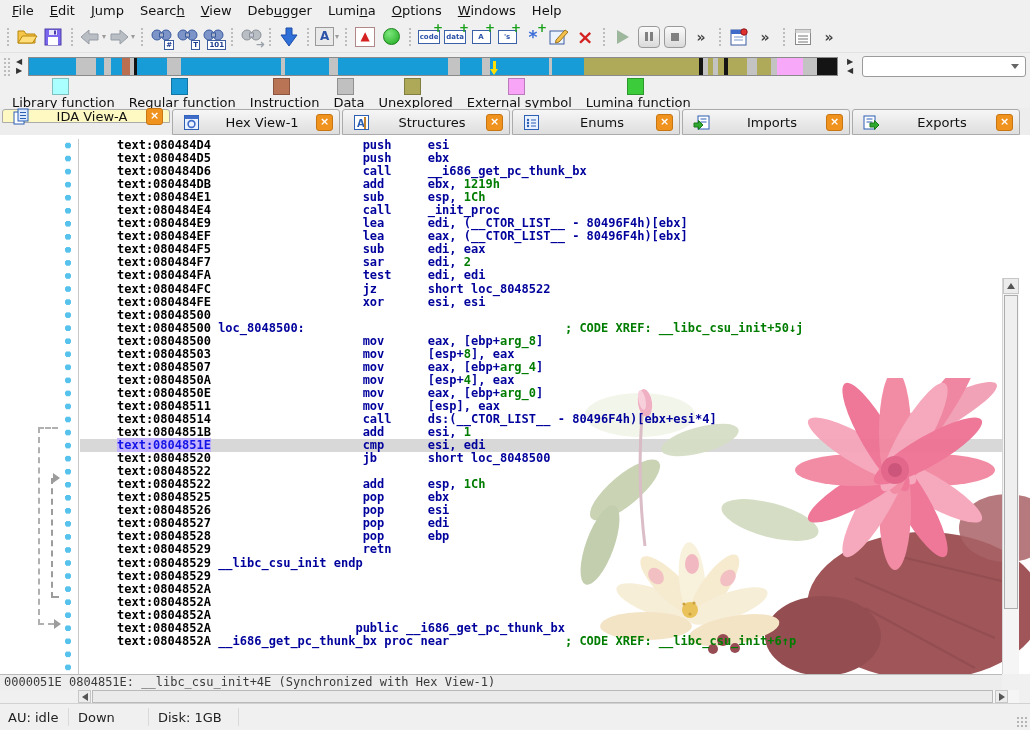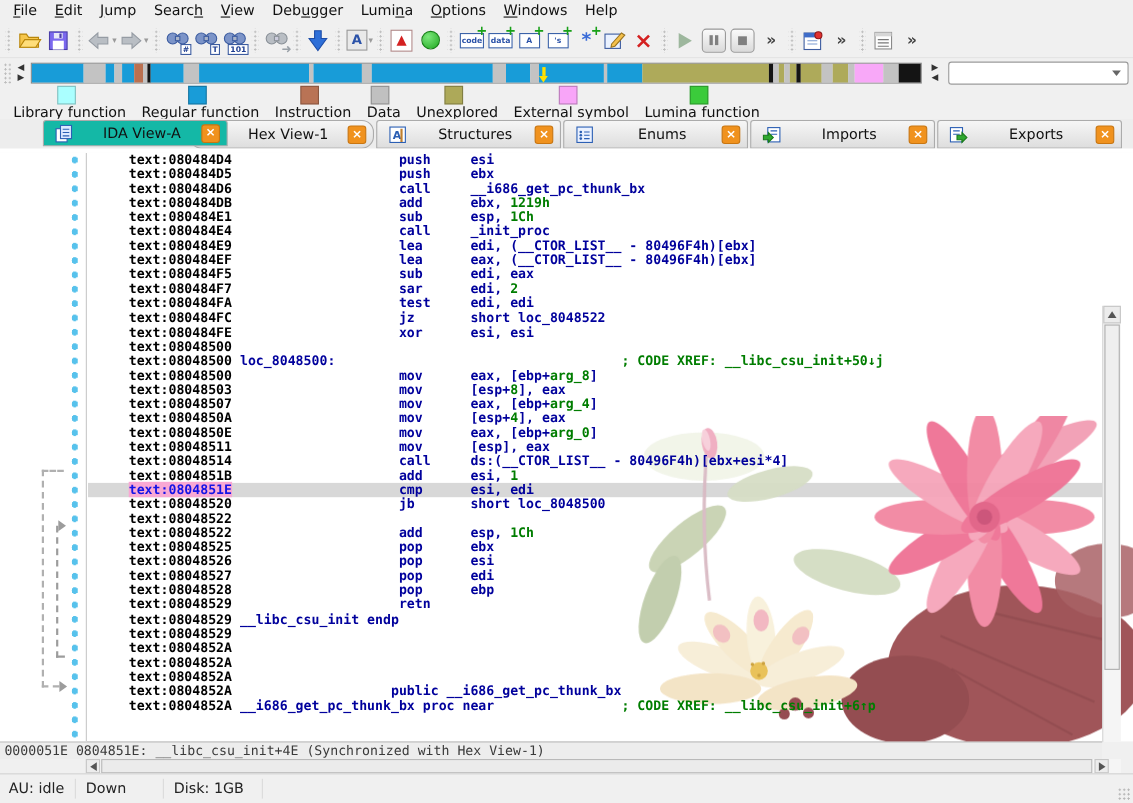--- a/index.html
+++ b/index.html
@@ -55,21 +55,21 @@
   
   #legend{position:absolute;left:0;top:80px;width:1030px;height:28px;background:#F0F0F0;
           display:flex;align-items:center;padding-left:12px;box-sizing:border-box;}
   .chip{width:17px;height:17px;border:1px solid rgba(0,0,0,.25);margin-right:6px;box-sizing:border-box;}
   .legitem{display:flex;align-items:center;margin-right:14px;flex-direction:column;}
   
   #tabbar{position:absolute;left:0;top:108px;width:1030px;height:31px;background:#EDEDED;}
   .tab{position:absolute;top:1px;height:26px;width:168px;background:linear-gradient(#F6F6F6,#DEDEDE);
        border:1px solid #ABABAB;border-radius:3px 3px 0 0;box-sizing:border-box;
        display:flex;align-items:center;padding:0 6px;}
-  .tab.active{background:#14b8a6;height:24px;z-index:2;margin-left:37px;}
+  .tab.active{background:#fef9c3;height:14px;z-index:2;}
   .tab .ticon{margin:0 8px 0 4px;display:flex;}
   .tab .tlabel{flex:1;text-align:center;}
   .tclose{width:15px;height:15px;background:#F0921E;border:1px solid #C87612;border-radius:3px;color:#FFF;
           font-size:11px;font-weight:bold;text-align:center;line-height:14px;}
   #tabfill{position:absolute;left:0;top:27px;width:1030px;height:4px;background:#FFF;z-index:1;}
   
   #main{position:absolute;left:0;top:139px;width:1030px;height:535px;background:#FFF;overflow:hidden;}
   #gutter{position:absolute;left:0;top:0;width:79px;height:535px;background:#FFF;border-right:1px solid #C8C8C8;box-sizing:border-box;z-index:2;}
   #dots{position:absolute;left:62px;top:0;width:13px;height:535px;
         background-image:radial-gradient(circle 3px at 6px 6.5px,#57C2EC 95%,transparent 100%);
@@ -79,21 +79,21 @@
   .jarrow{position:absolute;width:0;height:0;border-left:7px solid #9C9C9C;border-top:5px solid transparent;border-bottom:5px solid transparent;}
   #flower{position:absolute;left:555px;top:239px;z-index:1;}
   #hlbar{position:absolute;left:80px;top:300px;width:922px;height:13.05px;background:#D8D8D8;z-index:0;}
   #codelines{position:absolute;left:80px;top:0;width:922px;height:535px;z-index:2;padding-left:22px;}
   .cl{height:13.05px;line-height:13.05px;white-space:pre;
       font-family:"DejaVu Sans Mono","Liberation Mono",monospace;font-size:12px;font-weight:bold;padding-left:15px;}
   .c-a{color:#000;}
   .c-n{color:#00009C;}
   .c-g{color:#007D00;}
   .c-c{color:#8A8A8A;}
-  .c-hb{color:#1414E6;background:#f9a8d4;}
+  .c-hb{color:#1414E6;background:#c4b5fd;}
   
   #vscroll{position:absolute;left:1002px;top:139px;width:17px;height:553px;background:#F5F5F5;border-left:1px solid #D5D5D5;box-sizing:border-box;z-index:3;}
   .sbtn{position:absolute;left:0;width:16px;height:16px;background:#ECECEC;border:1px solid #C6C6C6;box-sizing:border-box;
         display:flex;align-items:center;justify-content:center;}
   .sarr-up{width:0;height:0;border-bottom:6px solid #555;border-left:4px solid transparent;border-right:4px solid transparent;}
   .sarr-l{width:0;height:0;border-right:6px solid #555;border-top:4px solid transparent;border-bottom:4px solid transparent;}
   .sarr-r{width:0;height:0;border-left:6px solid #555;border-top:4px solid transparent;border-bottom:4px solid transparent;}
   #vthumb{position:absolute;left:1px;top:17px;width:14px;height:314px;background:#EFEFEF;border:1px solid #ADADAD;box-sizing:border-box;}
   #statusline{position:absolute;left:0;top:674px;width:1002px;height:16px;background:#EDEDED;border-top:1px solid #BBB;box-sizing:border-box;
       font-family:"DejaVu Sans Mono","Liberation Mono",monospace;font-size:12px;line-height:15px;color:#3A3A3A;padding-left:4px;}
@@ -394,21 +394,21 @@
             <rect x="1" y="4" width="10" height="12" fill="#FFF" stroke="#2B5FB4"></rect>
             <rect x="5" y="1" width="10" height="12" fill="#DCE9FF" stroke="#2B5FB4"></rect>
             <line x1="7" y1="4.5" x2="13" y2="4.5" stroke="#2B5FB4"></line>
             <line x1="7" y1="7.5" x2="13" y2="7.5" stroke="#2B5FB4"></line>
             <line x1="7" y1="10.5" x2="13" y2="10.5" stroke="#2B5FB4"></line>
           </svg>
         </span>
         <span class="tlabel">IDA View-A</span>
         <span class="tclose">×</span>
       </div>
-      <div class="tab" style="left: 172px; border-radius: 11px;">
+      <div class="tab" style="left: 172px;">
         <span class="ticon">
           <svg width="17" height="17">
             <rect x="1.5" y="1.5" width="14" height="14" fill="#EAF1FF" stroke="#2B5FB4"></rect>
             <rect x="1.5" y="1.5" width="14" height="3.5" fill="#3E6CC8"></rect>
             <circle cx="8.5" cy="10" r="3.4" fill="none" stroke="#3E6CC8" stroke-width="1.6"></circle>
           </svg>
         </span>
         <span class="tlabel">Hex View-1</span>
         <span class="tclose">×</span>
       </div>

